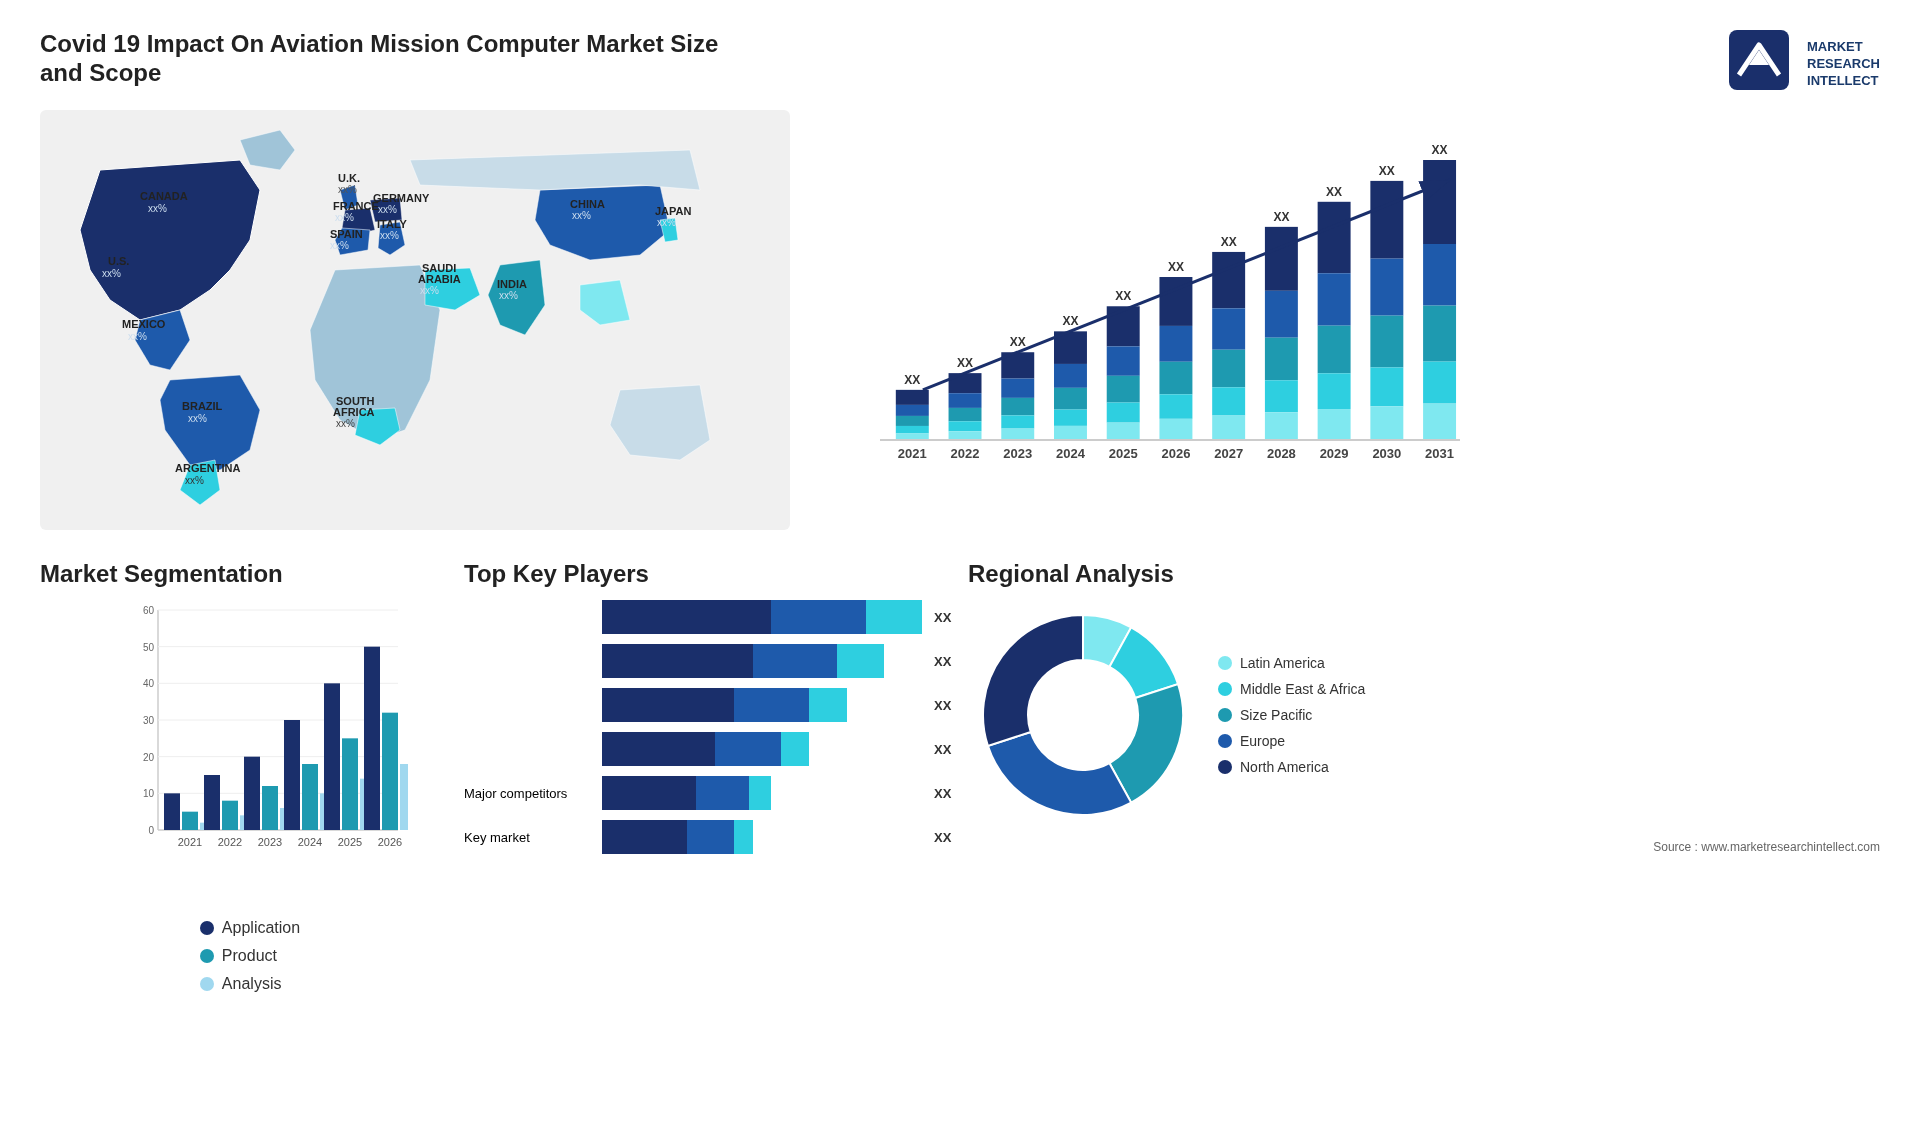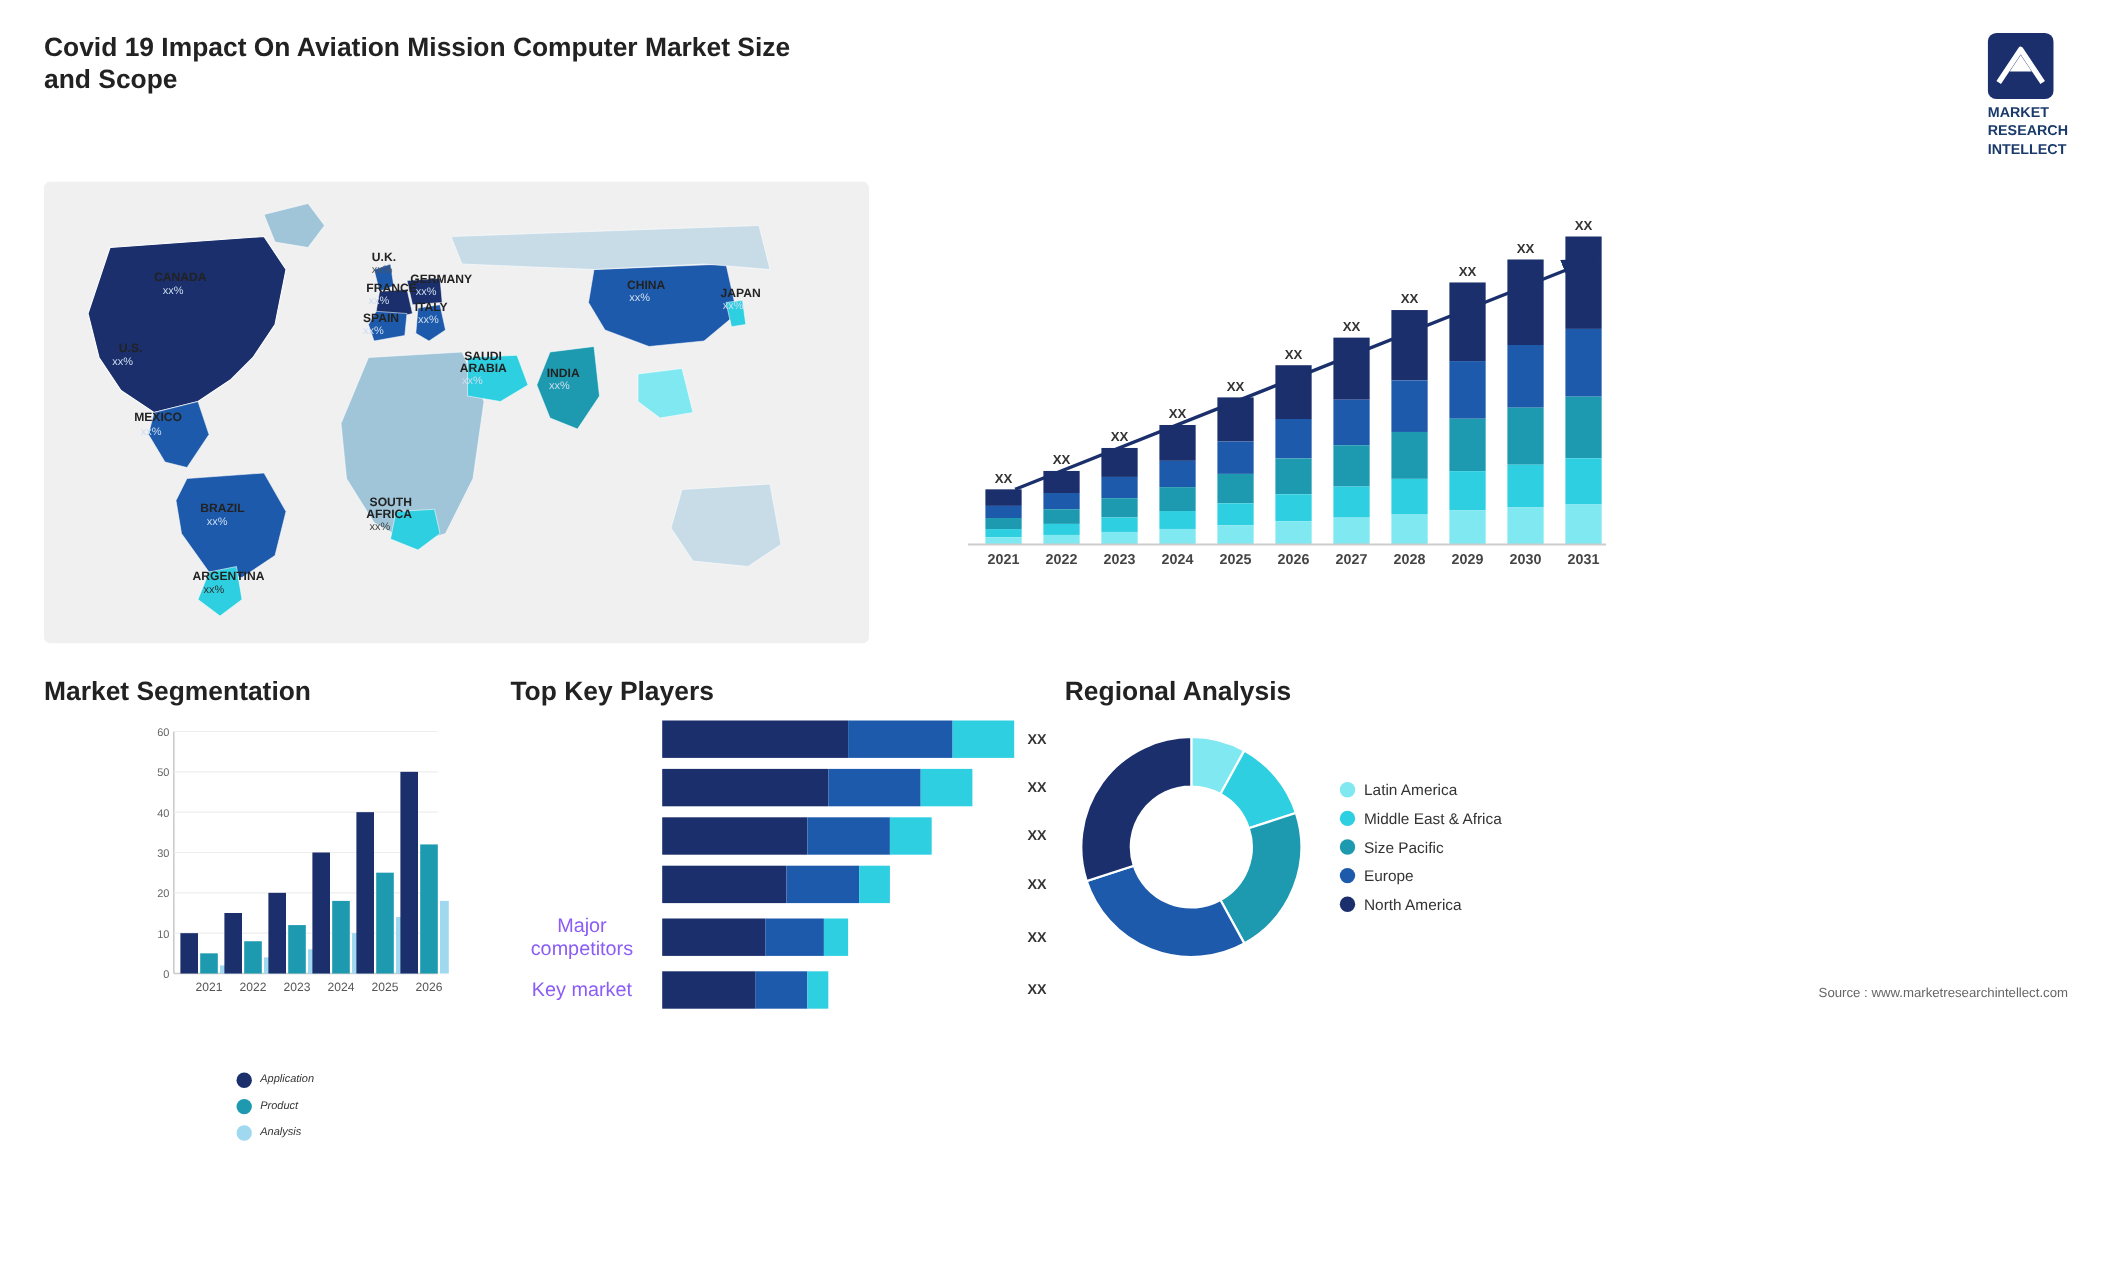--- a/index.html
+++ b/index.html
@@ -27,23 +27,22 @@
     }
     .page-title {
       font-size: 24px;
       font-weight: 700;
       color: #222;
       max-width: 700px;
       line-height: 1.2;
     }
     .logo-container {
       display: flex;
-      align-items: flex-start;
-      gap: 4px;
-      flex-direction: column;
+      align-items: flex-end;
+      gap: 18px;
     }
     .logo-icon {
       width: 60px;
       height: 60px;
     }
     .logo-text {
       font-size: 13px;
       font-weight: 700;
       color: #1a3a6b;
       line-height: 1.3;
@@ -105,23 +104,22 @@
     .seg-legend {
       display: flex;
       flex-direction: column;
       gap: 10px;
       padding-top: 10px;
     }
     .legend-item {
       display: flex;
       align-items: center;
       gap: 8px;
-      font-size: 10px;
+      font-size: 16px;
       color: #333;
-      font-style: italic;
     }
     .legend-dot {
       width: 14px;
       height: 14px;
       border-radius: 50%;
       flex-shrink: 0;
     }
 
     
     .players-container {
@@ -142,24 +140,24 @@
       position: relative;
     }
     .player-bar-inner {
       height: 100%;
       display: flex;
     }
     .player-seg {
       height: 100%;
     }
     .player-label {
-      font-size: 18px;
-      color: #8b5cf6;
+      font-size: 13px;
+      color: #000000;
       width: 130px;
-      text-align: center;
+      text-align: left;
       flex-shrink: 0;
     }
     .player-value {
       font-size: 13px;
       color: #333;
       font-weight: 700;
       width: 30px;
       text-align: left;
     }
 

